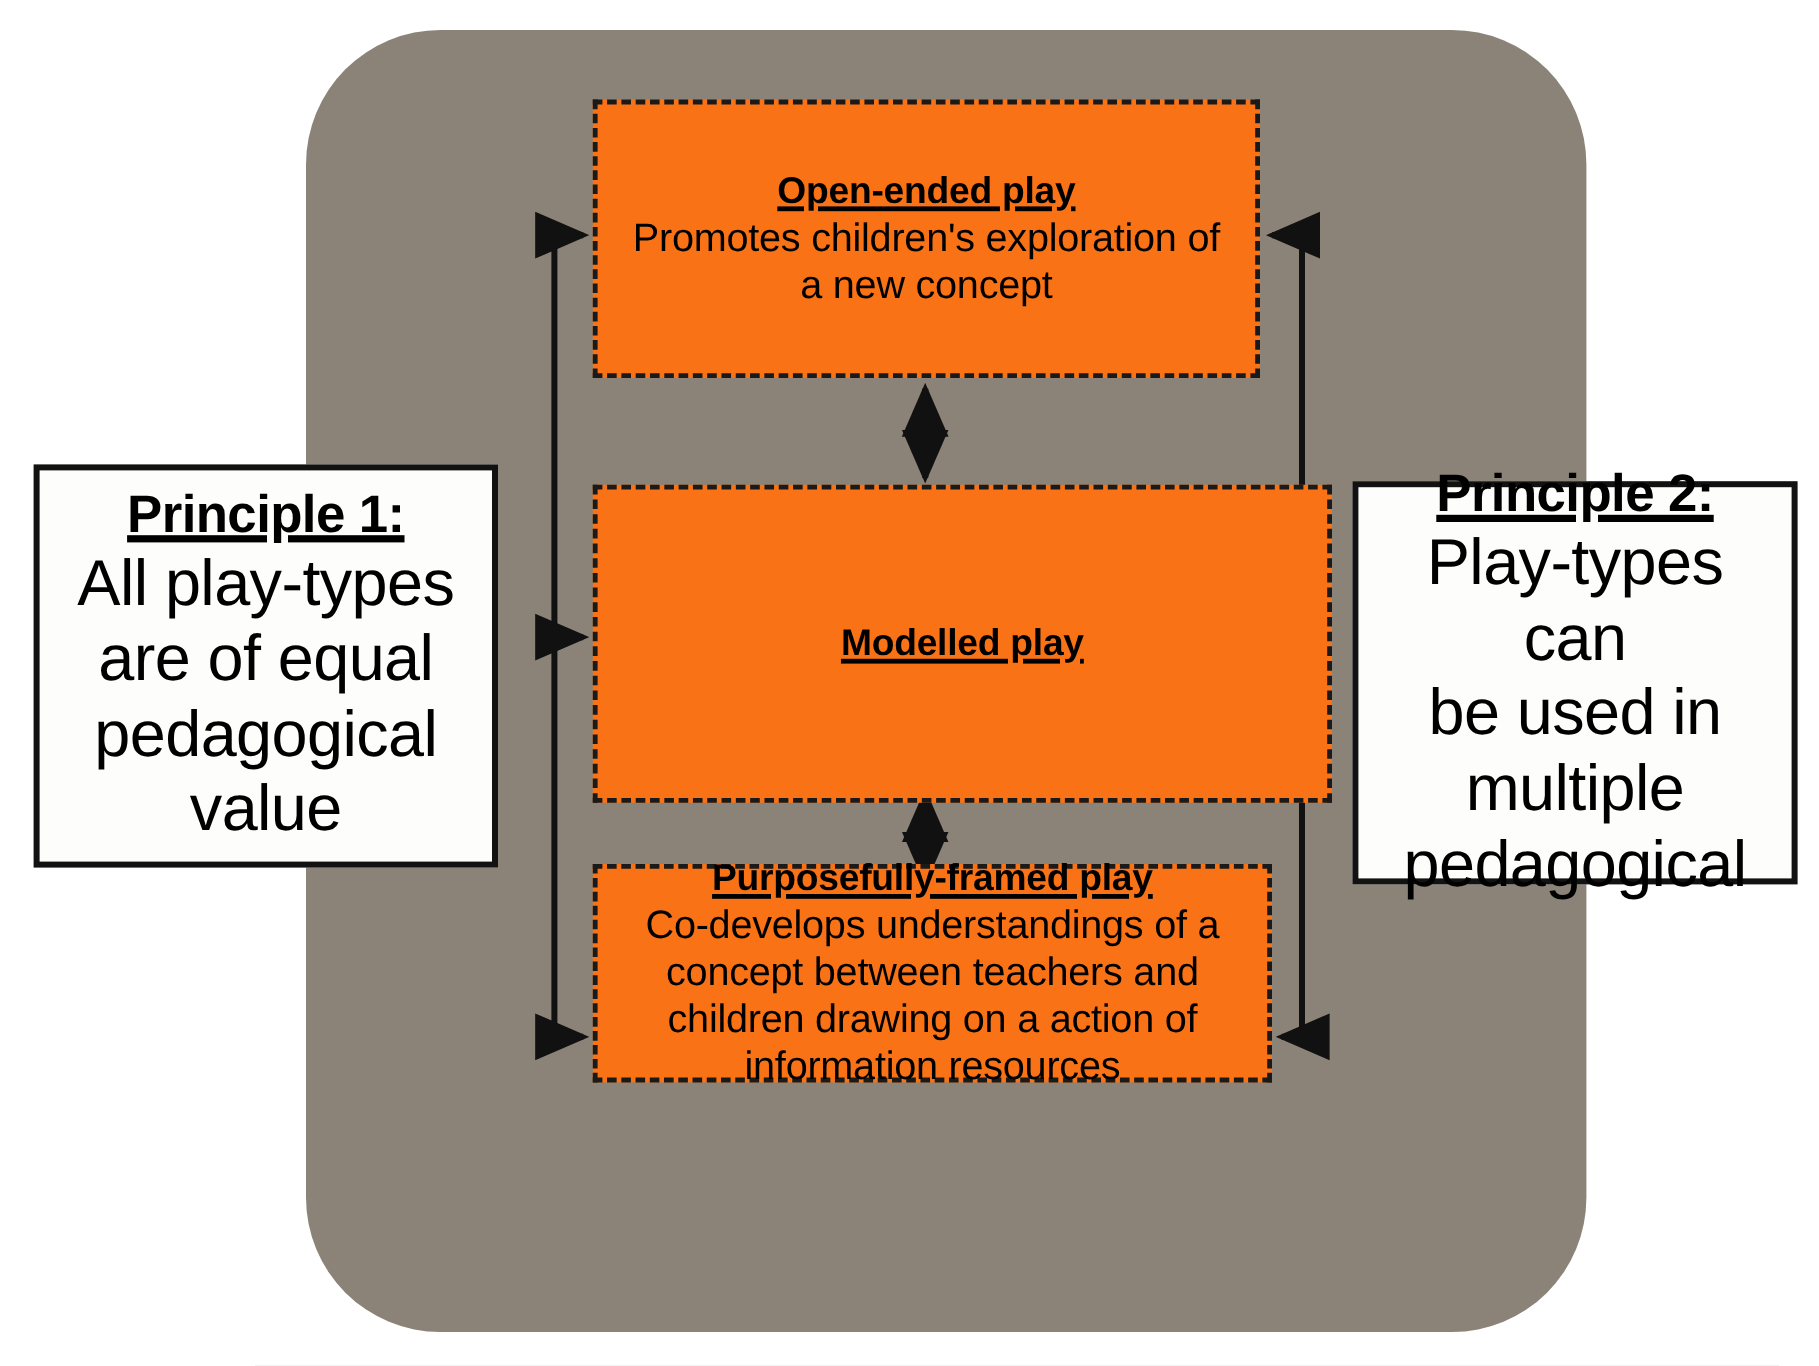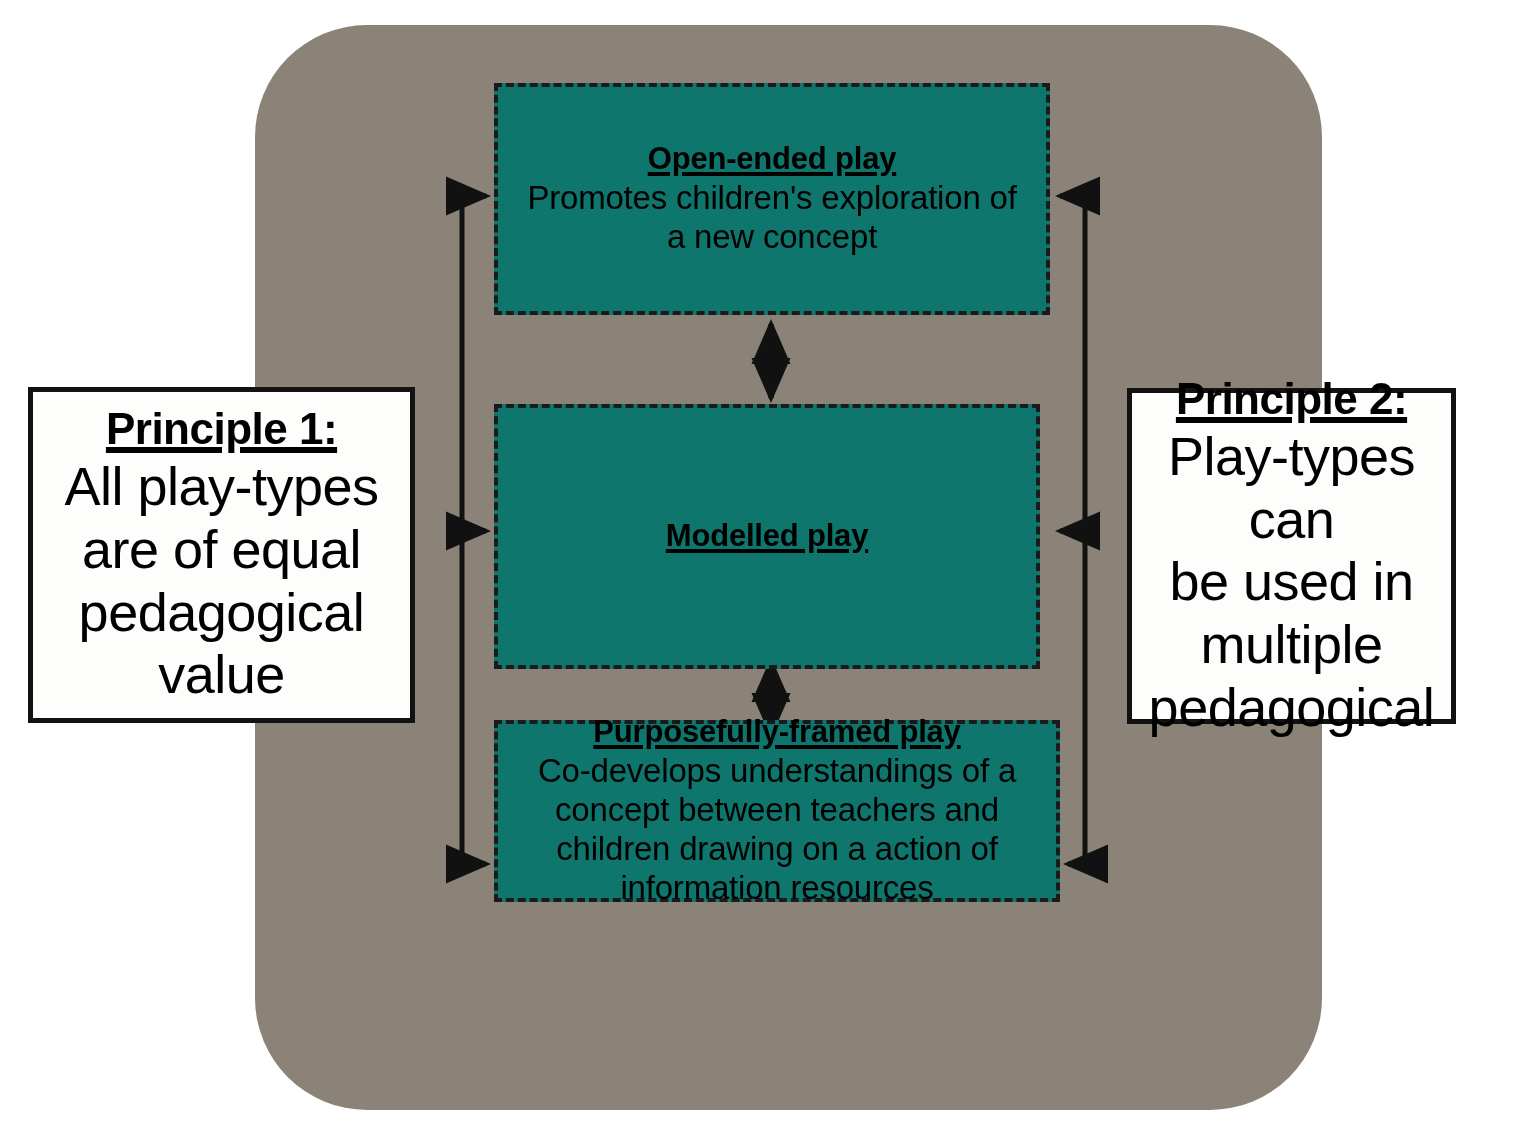--- a/index.html
+++ b/index.html
@@ -37,21 +37,21 @@
     left: 0;
     top: 0;
     width: 1516px;
     height: 1138px;
     pointer-events: none;
   }
 
   
   .play-box {
     position: absolute;
-    background: #0f766e;
+    background: #f97316;
     border: 4px dashed #1a1a1a;
     box-sizing: border-box;
     display: flex;
     flex-direction: column;
     align-items: center;
     justify-content: center;
     text-align: center;
     color: #000000;
     padding: 6px 26px;
   }
@@ -67,21 +67,21 @@
   }
   .play-box .desc {
     font-size: 33px;
     font-weight: normal;
     line-height: 1.18;
     letter-spacing: -0.2px;
     white-space: pre-line;
   }
 
   #box-open   { left: 494px; top: 83px;  width: 556px; height: 232px; }
-  #box-model  { left: 494px; top: 404px; width: 546px; height: 265px; }
+  #box-model  { left: 494px; top: 404px; width: 616px; height: 265px; }
   #box-framed { left: 494px; top: 720px; width: 566px; height: 182px; }
 
   
   .principle-box {
     position: absolute;
     background: #fdfdfb;
     border: 5px solid #121212;
     box-sizing: border-box;
     display: flex;
     flex-direction: column;
@@ -103,21 +103,21 @@
   .principle-box .desc {
     font-size: 54px;
     font-weight: normal;
     line-height: 1.16;
     letter-spacing: -0.5px;
     white-space: pre-line;
     margin-top: 2px;
   }
 
   #principle-1 { left: 28px;   top: 387px; width: 387px; height: 336px; }
-  #principle-2 { left: 1127px; top: 388px; width: 329px; height: 336px; }
+  #principle-2 { left: 1127px; top: 401px; width: 371px; height: 336px; }
 </style>
 </head>
 <body>
 
 <div id="stage">
 
   <div id="backdrop"></div>
 
   <svg id="connectors" viewBox="0 0 1516 1138" width="1516" height="1138" aria-hidden="true">
     <defs>

